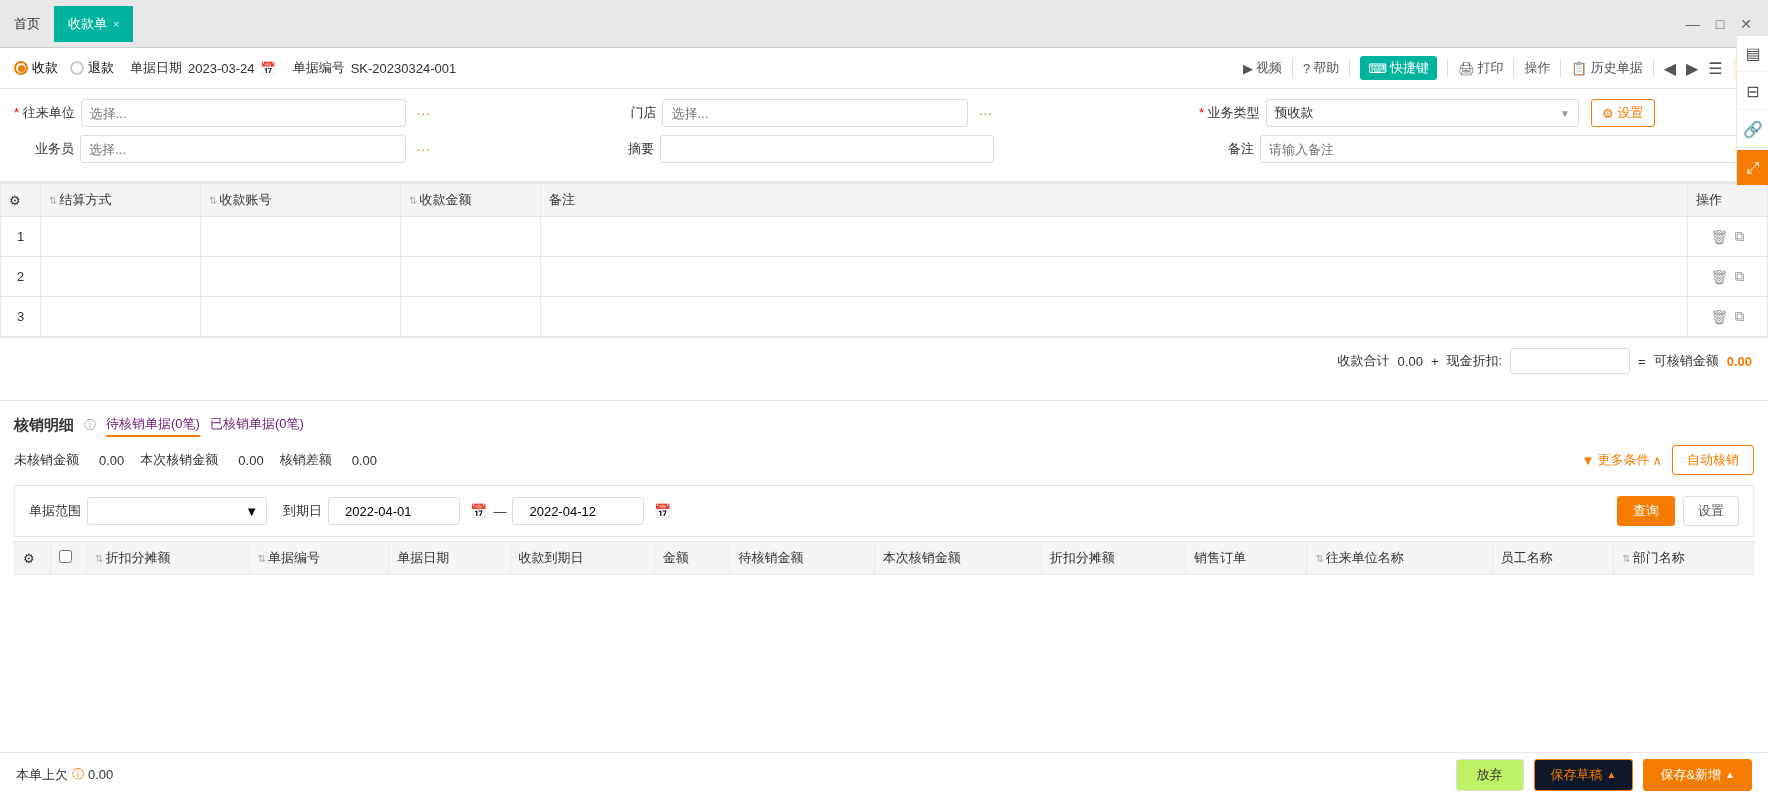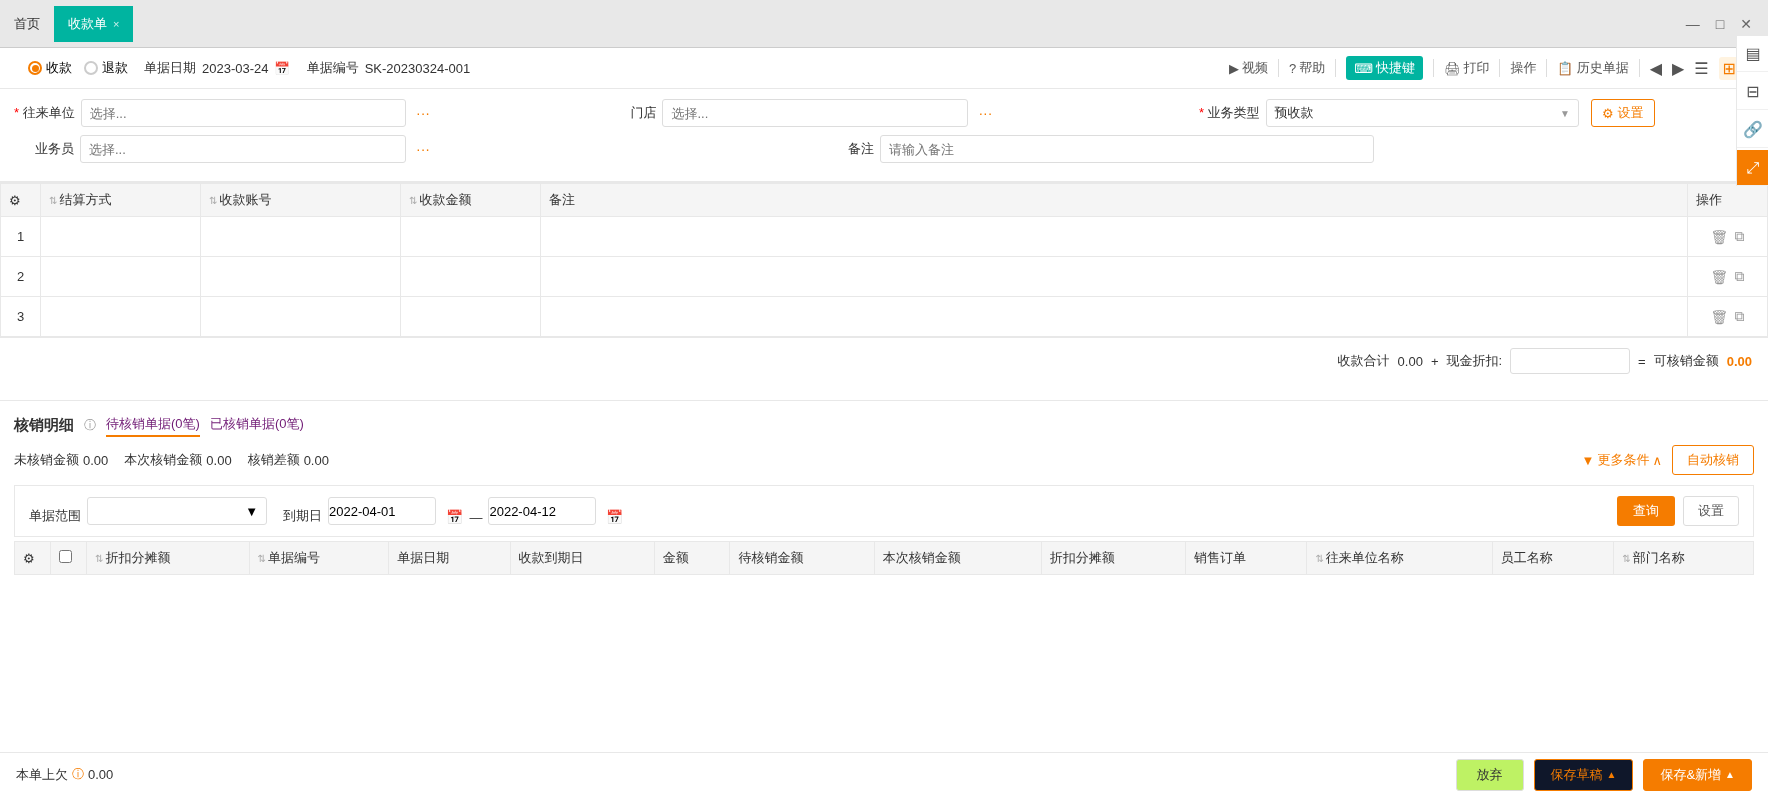--- a/index.html
+++ b/index.html
@@ -20,21 +20,21 @@
     }
     .tab-close { cursor: pointer; font-size: 11px; opacity: 0.8; }
     .tab-bar-right { margin-left: auto; display: flex; align-items: center; gap: 8px; padding-right: 12px; }
     .win-btn { cursor: pointer; font-size: 14px; color: #666; padding: 0 4px; }
 
     
     .main-content { background: #fff; height: calc(796px - 36px); overflow-y: auto; }
 
     
     .toolbar {
-      display: flex; align-items: center; padding: 8px 28px; background: #fff;
+      display: flex; align-items: center; padding: 8px 14px; background: #fff;
       border-bottom: 1px solid #e8e8e8; gap: 16px;
     }
     .radio-group { display: flex; gap: 12px; align-items: center; }
     .radio-item { display: flex; align-items: center; gap: 4px; cursor: pointer; }
     .radio-dot {
       width: 14px; height: 14px; border-radius: 50%; border: 2px solid #ccc;
       display: flex; align-items: center; justify-content: center;
     }
     .radio-dot.active { border-color: #f57c00; }
     .radio-dot.active::after {
@@ -111,42 +111,42 @@
     .reconcile-tab {
       color: #701a75; cursor: pointer; font-size: 13px;
       border-bottom: 2px solid transparent; padding: 2px 0;
     }
     .reconcile-tab.active { border-bottom-color: #f57c00; }
     .info-icon { color: #999; font-size: 12px; cursor: pointer; }
 
     .reconcile-stats {
       display: flex; align-items: center; gap: 16px; margin-bottom: 10px; font-size: 13px;
     }
-    .reconcile-stat { display: flex; align-items: center; gap: 4px; color: #333; }
+    .reconcile-stat { display: flex; align-items: center; gap: 20px; color: #333; }
     .reconcile-actions { margin-left: auto; display: flex; align-items: center; gap: 10px; }
     .filter-btn { color: #f57c00; cursor: pointer; font-size: 13px; display: flex; align-items: center; gap: 3px; }
     .auto-reconcile-btn {
       background: #fff; border: 1px solid #f57c00; color: #f57c00;
       padding: 5px 14px; border-radius: 3px; cursor: pointer;
     }
 
     
     .search-bar {
       display: flex; align-items: center; gap: 16px; padding: 10px 14px;
       background: #fff; border: 1px solid #e8e8e8; margin: 0 0 4px;
     }
-    .search-field { display: flex; align-items: flex-end; gap: 6px; flex: 0 0 auto; }
+    .search-field { display: flex; align-items: center; gap: 6px; flex: 0 0 auto; }
     .search-label { color: #333; white-space: nowrap; }
     .search-select {
       width: 180px; height: 28px; border: 1px solid #ddd; border-radius: 3px;
       display: flex; align-items: center; justify-content: space-between; padding: 0 8px; cursor: pointer;
     }
     .date-input {
-      width: 108px; height: 28px; border: 1px solid #ddd; border-radius: 3px;
-      padding: 0 0; font-size: 13px; outline: none;
+      width: 132px; height: 28px; border: 1px solid #ddd; border-radius: 3px;
+      padding: 0 16px; font-size: 13px; outline: none;
     }
     .calendar-icon { color: #999; cursor: pointer; font-size: 14px; margin-left: 4px; }
     .date-range-sep { color: #333; }
     .query-btn {
       background: #f57c00; color: #fff; border: none; padding: 5px 16px;
       border-radius: 3px; cursor: pointer; font-size: 13px;
     }
     .setting-btn2 {
       background: #fff; border: 1px solid #ddd; color: #555; padding: 5px 14px;
       border-radius: 3px; cursor: pointer; font-size: 13px;
@@ -305,20 +305,24 @@
     </div>
     <div class="form-row">
 
       <div class="form-field" style="max-width:420px;">
         <label class="form-label">业务员</label>
         <input class="form-input" type="text" placeholder="选择..." style="">
         <span class="form-more">···</span>
       </div>
       <div style="flex:0.1"></div>
 
+      <div class="form-field" style="max-width:400px;">
+        <label class="form-label">摘要</label>
+        <input class="form-input" type="text" style="">
+      </div>
       <div style="flex:0.1"></div>
 
       <div class="form-field" style="max-width:560px; margin-left:40px;">
         <label class="form-label">备注</label>
         <input class="form-input" type="text" placeholder="请输入备注" style="">
       </div>
     </div>
   </div>
 
   <div class="table-section">

